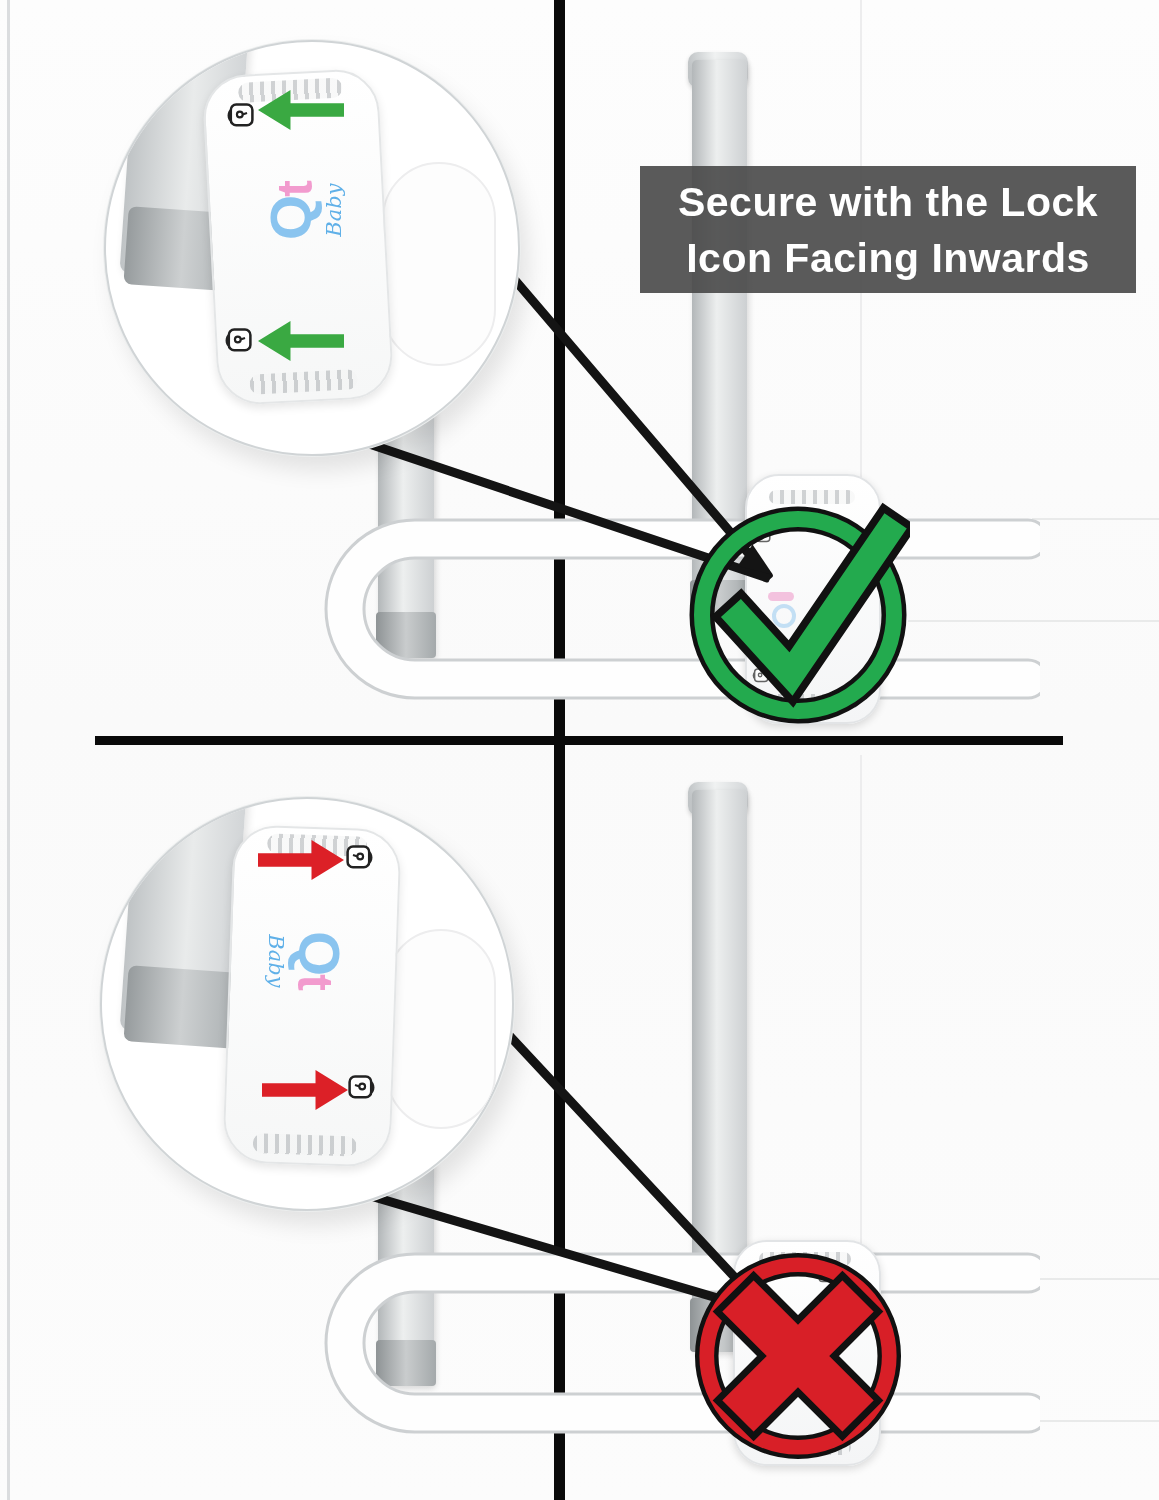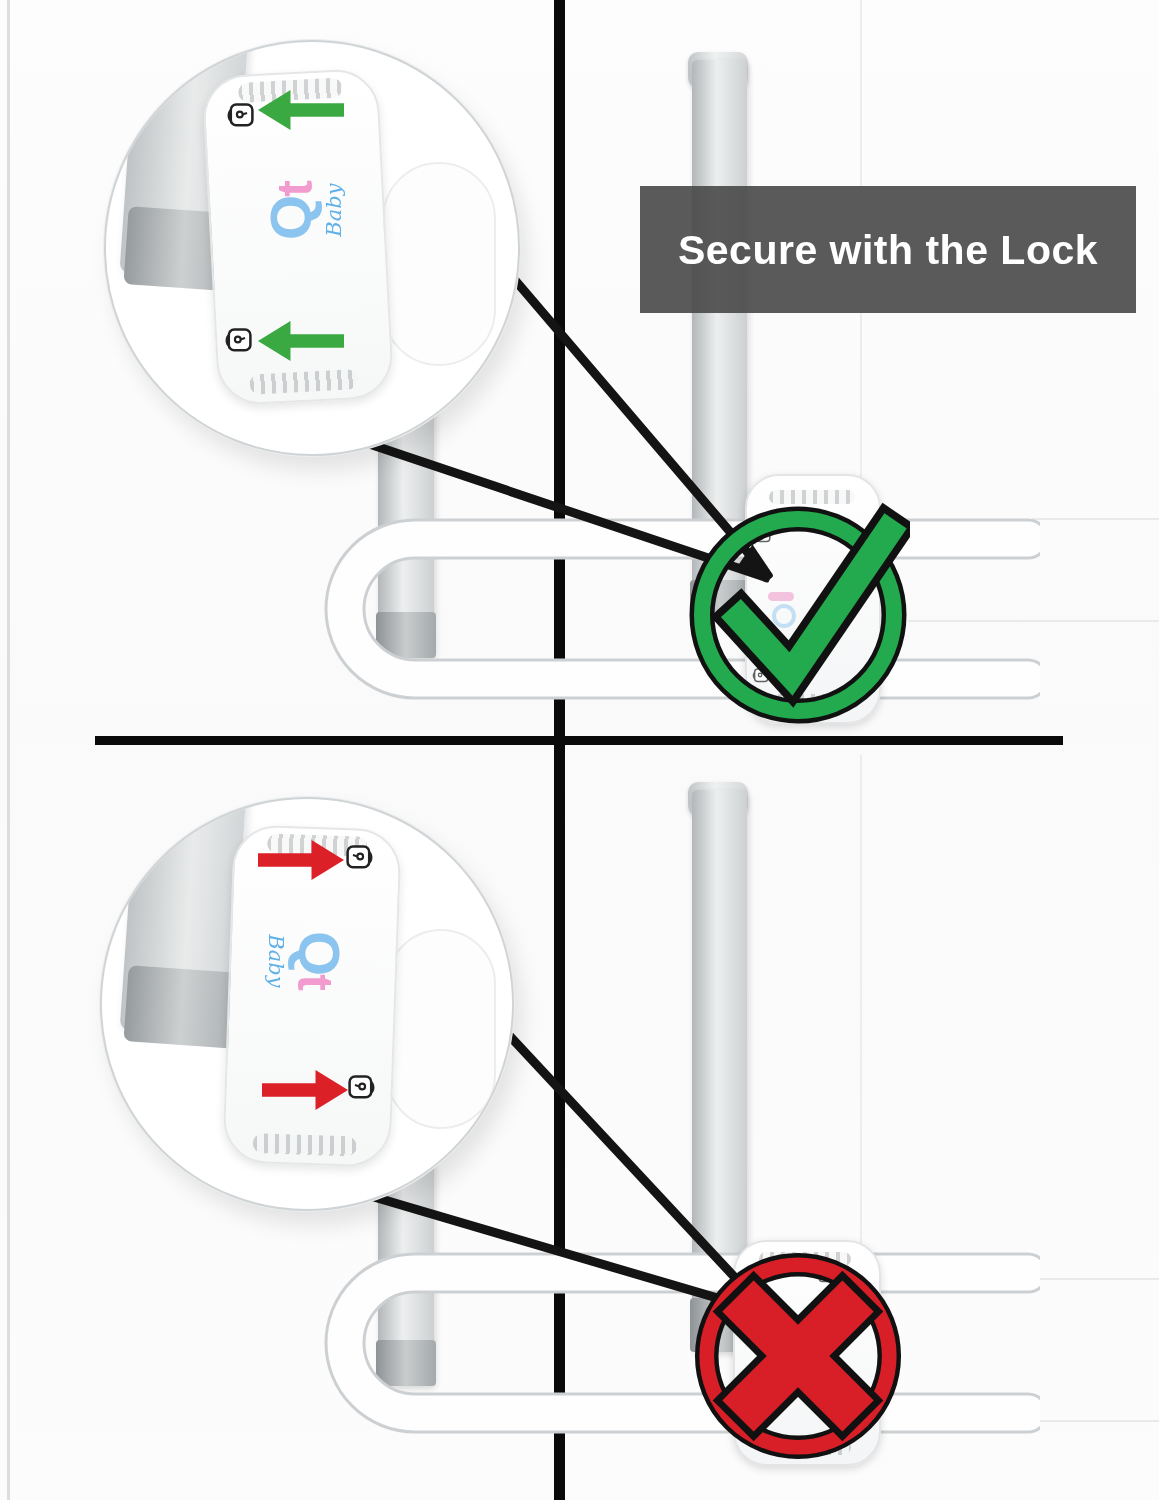--- a/index.html
+++ b/index.html
@@ -65,21 +65,21 @@
   .qt-row{display:flex;align-items:flex-end;line-height:1;}
   .qt-q{font-size:58px;font-weight:bold;color:#8ac4ef;letter-spacing:-2px;}
   .qt-t{font-size:50px;font-weight:bold;color:#f29bce;}
   .qt-baby{font-family:"DejaVu Serif", serif;font-style:italic;font-size:21px;color:#5fb0e8;margin-top:2px;}
   .rot-ccw{transform:rotate(-90deg);}
   .rot-cw{transform:rotate(90deg);}
 
   
   .banner{position:absolute;left:640px;top:166px;width:496px;height:127px;
     background:rgba(72,72,72,0.9);z-index:8;display:flex;flex-direction:column;
-    justify-content:center;align-items:center;margin-top:20px;}
+    justify-content:center;align-items:center;}
   .banner div{color:#ffffff;font-size:41px;font-weight:bold;line-height:56px;letter-spacing:0.5px;}
 </style>
 </head>
 <body>
 
 <div id="stage">
 
   
   <div class="frame-left"></div>
   <div class="seam-v" style="left:860px;top:0;height:516px;"></div>
@@ -177,20 +177,21 @@
           <span class="qt-q">Q</span>
           <span class="qt-t">t</span>
         </div>
         <span class="qt-baby">Baby</span>
       </div>
     </div>
 
     
     <div class="banner">
       <div>Secure with the Lock</div>
+      <div>Icon Facing Inwards</div>
     </div>
   </div>
 
   
   <div class="grp">
 
     
     <div class="handle-cap" style="left:688px;top:782px;width:60px;height:34px;"></div>
     <div class="handle" style="left:692px;top:790px;width:55px;height:562px;"></div>
     <div class="handle-base" style="left:690px;top:1298px;width:59px;height:54px;"></div>

